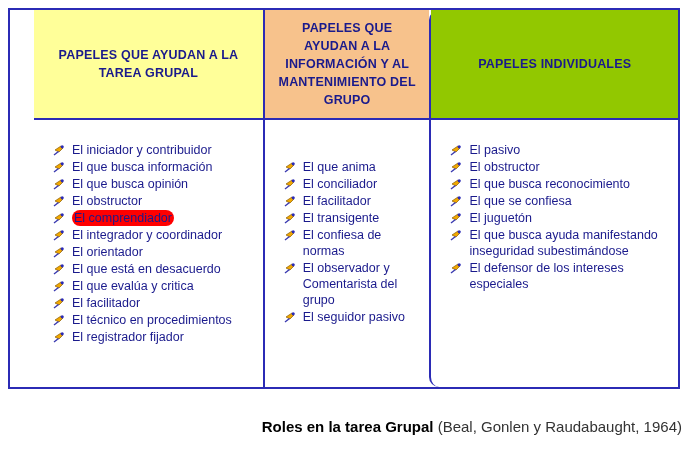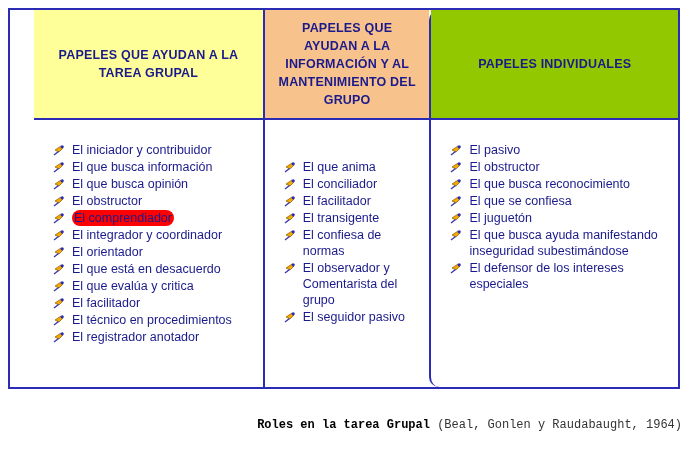--- a/index.html
+++ b/index.html
@@ -107,23 +107,23 @@
   }
 
   .caption {
     position: absolute;
     left: 0;
     top: 418px;
     width: 690px;
     text-align: right;
     padding-right: 8px;
     box-sizing: border-box;
-    font-size: 12px;
+    font-size: 15px;
     color: #222222;
-    font-family: Liberation Mono, monospace;
+    font-family: Liberation Sans, sans-serif;
   }
   .caption .cap-strong {
     font-weight: bold;
     color: #000000;
   }
   .caption .cap-rest {
     font-weight: normal;
     color: #333333;
   }
 </style>
@@ -251,21 +251,21 @@
             <span class="txt">El técnico en procedimientos</span>
           </li>
           <li>
             <span class="bullet-icon">
               <svg width="14" height="14" viewBox="0 0 14 14">
                   <path d="M3 7 L9 3 L11 5 L7 9 Z" fill="#f2a900" stroke="#8a5a00" stroke-width="0.7"></path>
                   <path d="M2 12 L6.5 8.5" stroke="#3a3ab0" stroke-width="1.4"></path>
                   <circle cx="10.2" cy="3.8" r="1.6" fill="#2b2bb5"></circle>
                 </svg>
             </span>
-            <span class="txt">El registrador anotador</span>
+            <span class="txt">El registrador fijador</span>
           </li>
         </ul>
       </div>
     </div>
 
     <div class="col col-1">
       <div class="col-head head-1">
         <span class="head-text">PAPELES QUE AYUDAN A LA INFORMACIÓN Y AL MANTENIMIENTO DEL GRUPO</span>
       </div>
       <div class="col-body">

